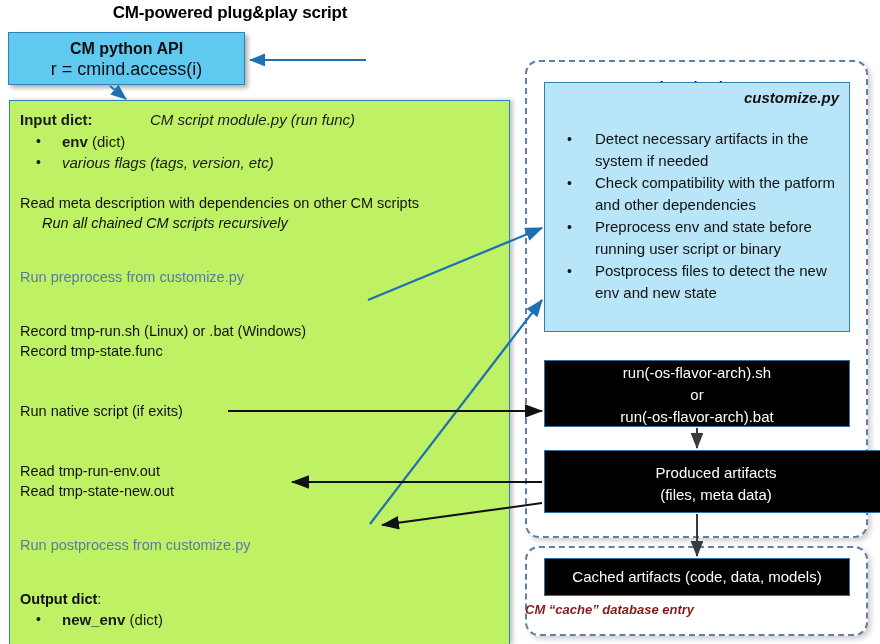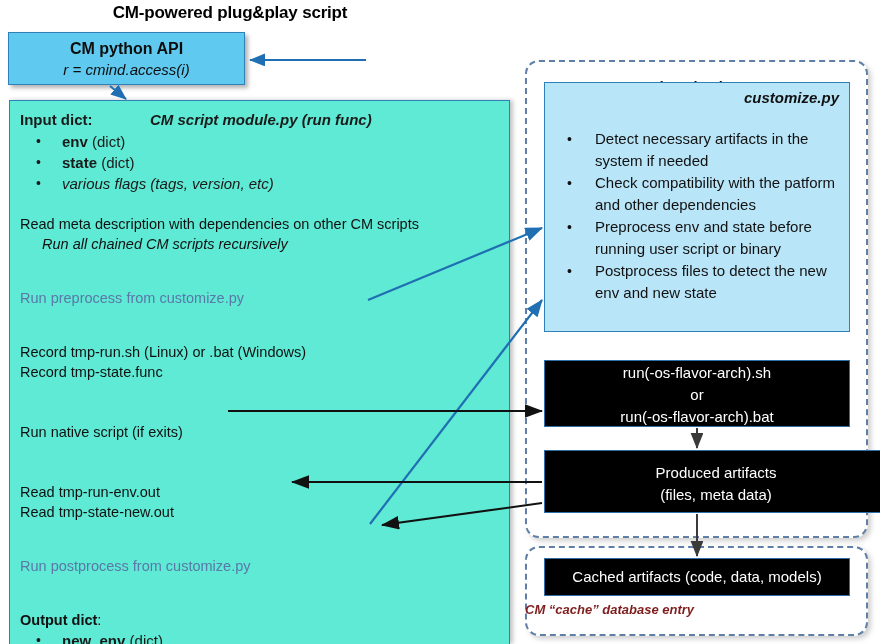--- a/index.html
+++ b/index.html
@@ -42,48 +42,48 @@
   #api-box {
     left: 8px; top: 32px; width: 237px; height: 53px;
     text-align: center;
     padding-top: 5px;
   }
   #api-title {
     font-size: 16px; font-weight: bold; color: #0d0d0d;
     line-height: 21px;
   }
   #api-sub {
-    font-size: 15px; font-style: italic; color: #0d0d0d;
+    font-size: 18px; color: #0d0d0d;
     line-height: 21px;
   }
   #cli-box {
     left: 368px; top: 41px; width: 118px; height: 36px;
     text-align: center;
     font-size: 16px; font-weight: bold; color: #0d0d0d;
     line-height: 34px;
   }
 
   
   #main-panel {
     left: 9px; top: 100px; width: 501px; height: 544px;
-    background: #5eead4;
+    background: #bef264;
     border: 1px solid #2F7FB8;
     border-bottom: none;
     box-shadow: 3px 0 4px rgba(90,90,90,0.35);
     padding: 8px 26px 0 10px;
   }
   .row { font-size: 14.5px; line-height: 20px; color: #111; }
   #hdr-row {
     display: flex;
     font-size: 15px;
     line-height: 21px;
     margin-bottom: 1px;
   }
   #hdr-input { font-weight: bold; width: 130px; }
-  #hdr-module { font-weight: bold; font-style: italic; }
+  #hdr-module { font-weight: normal; font-style: italic; }
   ul.bl {
     list-style: none;
     margin: 0; padding: 0;
   }
   ul.bl li {
     position: relative;
     padding-left: 42px;
     font-size: 15px;
     line-height: 21px;
   }
@@ -204,21 +204,20 @@
 
   <div class="abs" id="main-panel">
 
     <div id="hdr-row">
       <span id="hdr-input">Input dict:</span>
       <span id="hdr-module">CM script module.py  (run func)</span>
     </div>
 
     <ul class="bl">
       <li><span class="bold">env</span><span> (dict)</span></li>
-      <li><span class="bold">state</span><span> (dict)</span></li>
       <li><span class="ital">various flags (tags, version, etc)</span></li>
     </ul>
 
     <div class="gap-md"></div>
 
     <div class="row">Read meta description with dependencies on other CM scripts</div>
     <div class="row ital indent-1">Run all chained CM scripts recursively</div>
 
     <div class="gap-md"></div>
     <div class="gap-sm"></div>

